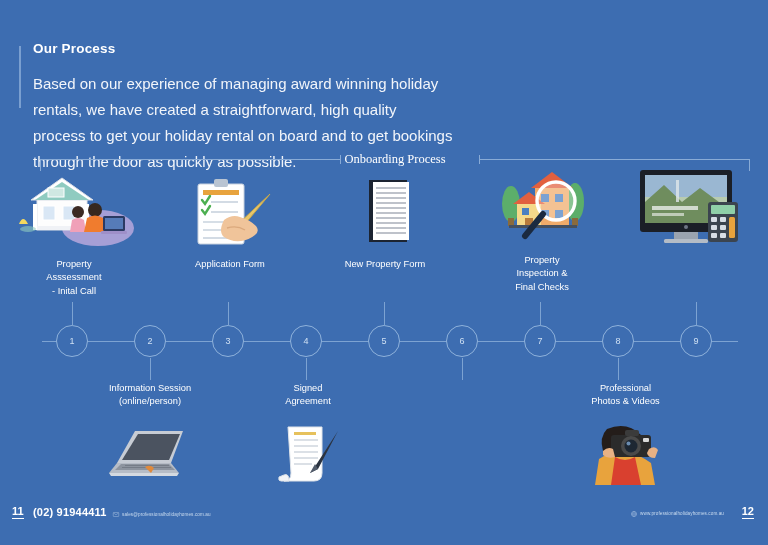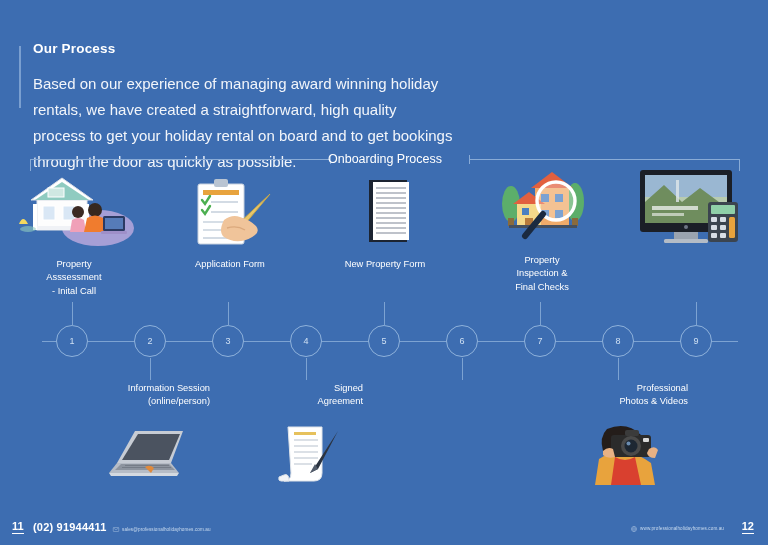--- a/index.html
+++ b/index.html
@@ -12,21 +12,21 @@
   }
   .slide{position:absolute;inset:0;background:#3d6db1;}
 
   
   .header{position:absolute;left:33px;top:41px;width:420px;}
   .accent-bar{position:absolute;left:-14px;top:5px;width:2px;height:62px;background:#7a9fd0;}
   .title{font-size:13.5px;font-weight:bold;letter-spacing:.2px;margin:0 0 14px 0;line-height:1.2;}
   .intro{font-size:15px;line-height:1.72;margin:0;color:#f2f5fa;font-weight:400;}
 
   
-  .bracket{position:absolute;left:30px;top:148px;width:710px;height:22px;}
+  .bracket{position:absolute;left:40px;top:148px;width:710px;height:22px;font-family:Liberation Serif, serif;}
   .bracket .line{position:absolute;top:11px;height:1px;background:#89abd6;}
   .bracket .left-line{left:0;width:300px;}
   .bracket .right-line{right:0;width:270px;}
   .bracket .tick{position:absolute;width:1px;height:9px;background:#89abd6;top:7px;}
   .bracket .tick-far-left{left:0;top:11px;height:12px;}
   .bracket .tick-far-right{right:0;top:11px;height:12px;}
   .bracket .tick-in-left{left:300px;}
   .bracket .tick-in-right{right:270px;}
   .bracket-label{position:absolute;left:0;right:0;top:0;text-align:center;font-size:12.5px;color:#ffffff;line-height:22px;}
 
@@ -38,27 +38,27 @@
         display:flex;align-items:center;justify-content:center;
         font-size:9px;color:#cfe0f3;}
   .stem{position:absolute;width:1.3px;background:#7da3d2;}
   .stem.up{height:24px;top:-24px;}
   .stem.down{height:22px;top:32px;}
 
   
   .step{position:absolute;text-align:center;}
   .step .art{height:76px;display:flex;align-items:flex-end;justify-content:center;}
   .step .caption{font-size:9.3px;line-height:1.45;color:#ffffff;margin-top:6px;}
-  .step.below .caption{margin-top:0;margin-bottom:14px;text-align:right;}
+  .step.below .caption{margin-top:0;margin-bottom:14px;}
   .bullets{list-style:none;margin:3px 0 0 0;padding:0 0 0 6px;text-align:left;}
   .bullets li{font-size:9.3px;line-height:1.45;position:relative;padding-left:12px;}
   .bullets li:before{content:"•";position:absolute;left:1px;top:-1px;font-size:10px;}
 
   
-  .footer{position:absolute;left:0;right:0;bottom:7px;height:24px;}
+  .footer{position:absolute;left:0;right:0;bottom:22px;height:24px;}
   .pg{position:absolute;font-size:11px;font-weight:bold;color:#ffffff;
       border-bottom:1.4px solid #ffffff;padding-bottom:1px;line-height:11px;}
   .pg-left{left:12px;bottom:4px;}
   .pg-right{right:14px;bottom:4px;}
   .phone{position:absolute;left:33px;bottom:5px;font-size:11px;font-weight:bold;letter-spacing:.2px;}
   .email{position:absolute;left:113px;bottom:6px;font-size:4.6px;color:#c9dbef;letter-spacing:.1px;}
   .web{position:absolute;right:44px;bottom:6px;font-size:4.6px;color:#c9dbef;letter-spacing:.1px;}
   .mini-icon{display:inline-block;vertical-align:middle;margin-right:3px;opacity:.75;}
 
   svg{display:block;overflow:visible;}

